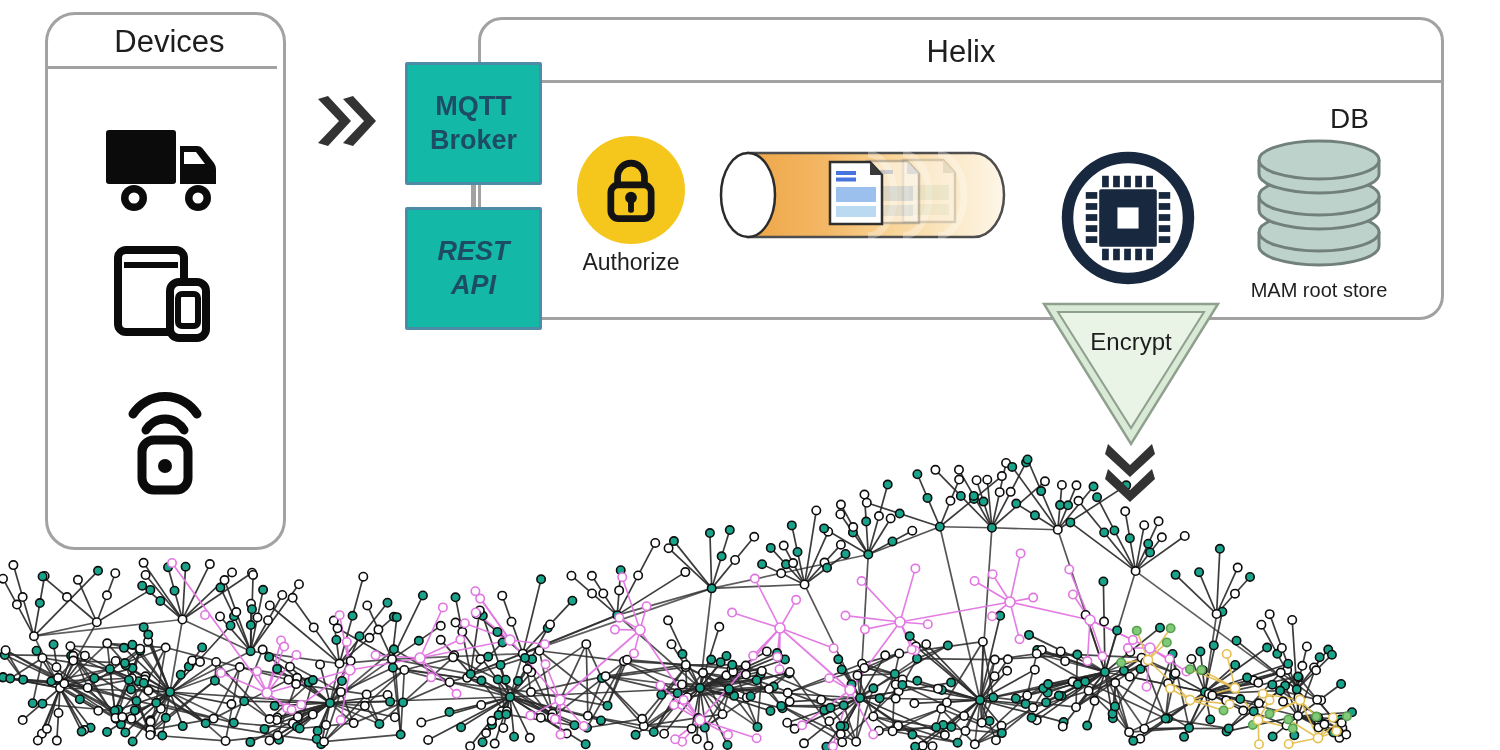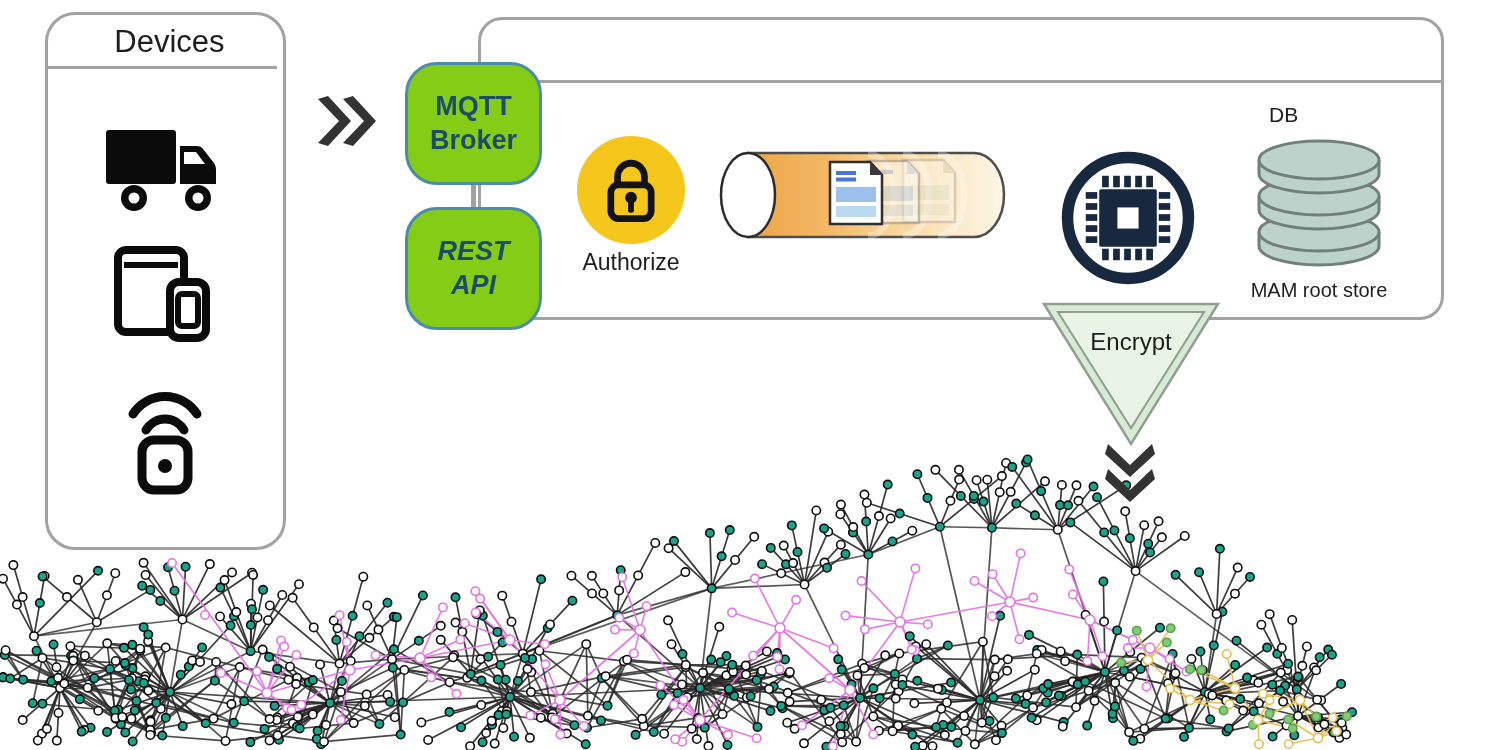--- a/index.html
+++ b/index.html
@@ -11,42 +11,42 @@
   .devices-box{left:45px;top:12px;width:235px;height:532px;border:3px solid var(--c-border_gray,#a2a2a2);
                border-radius:30px;background:#fff;z-index:2;}
   .devices-title{left:45px;top:24px;width:249px;text-align:center;font-size:31px;z-index:3;}
   .devices-divider{left:48px;top:66px;width:229px;border-top:3px solid var(--c-border_gray,#a2a2a2);z-index:3;}
 
   .helix-box{left:478px;top:17px;width:960px;height:297px;border:3px solid var(--c-border_gray,#a2a2a2);
              border-radius:24px;background:#fff;z-index:1;}
   .helix-title{left:478px;top:34px;width:966px;text-align:center;font-size:31px;z-index:2;}
   .helix-divider{left:481px;top:80px;width:960px;border-top:3px solid var(--c-border_gray,#a2a2a2);z-index:2;}
 
-  .mq-rest{width:131px;height:117px;border:3.5px solid var(--c-mqtt_border,#4d8ca7);border-radius:32px;
-           background:#84cc16;display:flex;flex-direction:column;align-items:center;justify-content:center;
+  .mq-rest{width:131px;height:117px;border:3.5px solid var(--c-mqtt_border,#4d8ca7);border-radius:2px;
+           background:#14b8a6;display:flex;flex-direction:column;align-items:center;justify-content:center;
            font-weight:bold;font-size:27px;line-height:1.25;color:var(--c-mqtt_text,#1d4d66);z-index:4;}
   .mqtt-box{left:405px;top:62px;}
   .rest-box{left:405px;top:207px;font-style:italic;}
   .box-connector{left:471px;top:183px;width:5px;height:27px;background:var(--c-border_gray,#a2a2a2);z-index:3;}
 
   
   .auth-circle{left:577px;top:136px;width:108px;height:108px;border-radius:50%;
                background:var(--c-authorize_yellow,#f5c71d);z-index:3;display:flex;align-items:center;justify-content:center;}
   .auth-label{left:551px;top:249px;width:160px;text-align:center;font-size:23px;z-index:3;}
 
   .mq-title{left:670px;top:110px;width:404px;text-align:center;font-size:23px;z-index:3;}
   .tube-svg{left:718px;top:150px;z-index:3;}
   .mq-caption{left:688px;top:250px;width:368px;text-align:center;font-size:21px;z-index:3;}
 
   .pow-label{left:1030px;top:118px;width:200px;text-align:center;font-size:22px;z-index:3;}
   .pow-svg{left:1056px;top:146px;z-index:3;}
   .pow-ring{stroke:var(--c-pow_navy,#17283f);}
   .pow-ink{fill:var(--c-pow_navy,#17283f);}
 
-  .db-label{left:1269px;top:103px;width:100px;text-align:left;font-size:21px;z-index:3;}
+  .db-label{left:1269px;top:103px;width:100px;text-align:right;font-size:28px;z-index:3;}
   .db-svg{left:1253px;top:132px;z-index:3;}
   .db-shape{fill:var(--c-db_fill,#bdd2cb);stroke:var(--c-db_stroke,#71807b);stroke-width:3;}
   .db-caption{left:1229px;top:279px;width:180px;text-align:center;font-size:20px;z-index:3;}
 
   .tri-svg{left:1040px;top:300px;z-index:3;}
   .tri-outer{fill:var(--c-encrypt_band,#d9ead6);stroke:var(--c-encrypt_stroke,#8fa08f);stroke-width:2.5;}
   .tri-inner{fill:var(--c-encrypt_fill,#e9f4e7);stroke:var(--c-encrypt_stroke,#8fa08f);stroke-width:2;}
   .encrypt-label{left:1060px;top:328px;width:142px;text-align:center;font-size:24px;z-index:4;}
 
   .chev{fill:var(--c-chevron_dark,#333333);}
@@ -1636,20 +1636,21 @@
     <rect x="22" y="56" width="46" height="50" rx="12" fill="#ffffff" stroke="#0b0b0b" stroke-width="9"></rect>
     <circle class="ink" cx="45" cy="82" r="7"></circle>
   </svg>
 
   <svg class="abs chev-right" width="58" height="50" viewBox="0 0 58 50">
     <polygon class="chev" points="0,3 10,0 33,25 10,50 0,47 21,25"></polygon>
     <polygon class="chev" points="25,3 35,0 58,25 35,50 25,47 46,25"></polygon>
   </svg>
 
   <div class="abs helix-box"></div>
+  <div class="abs helix-title">Helix</div>
   <div class="abs helix-divider"></div>
 
   <div class="abs box-connector"></div>
   <div class="abs mq-rest mqtt-box">
     <span>MQTT</span>
     <span>Broker</span>
   </div>
   <div class="abs mq-rest rest-box">
     <span>REST</span>
     <span>API</span>

